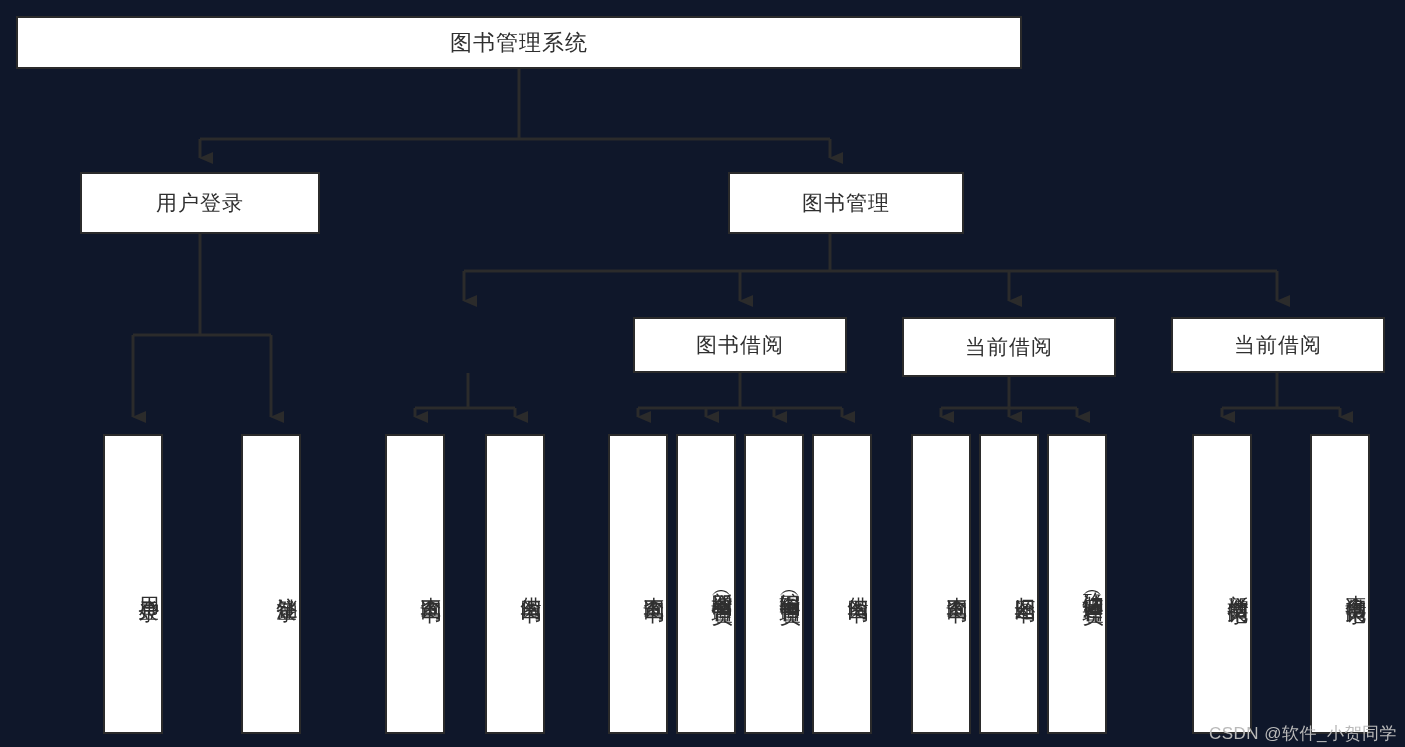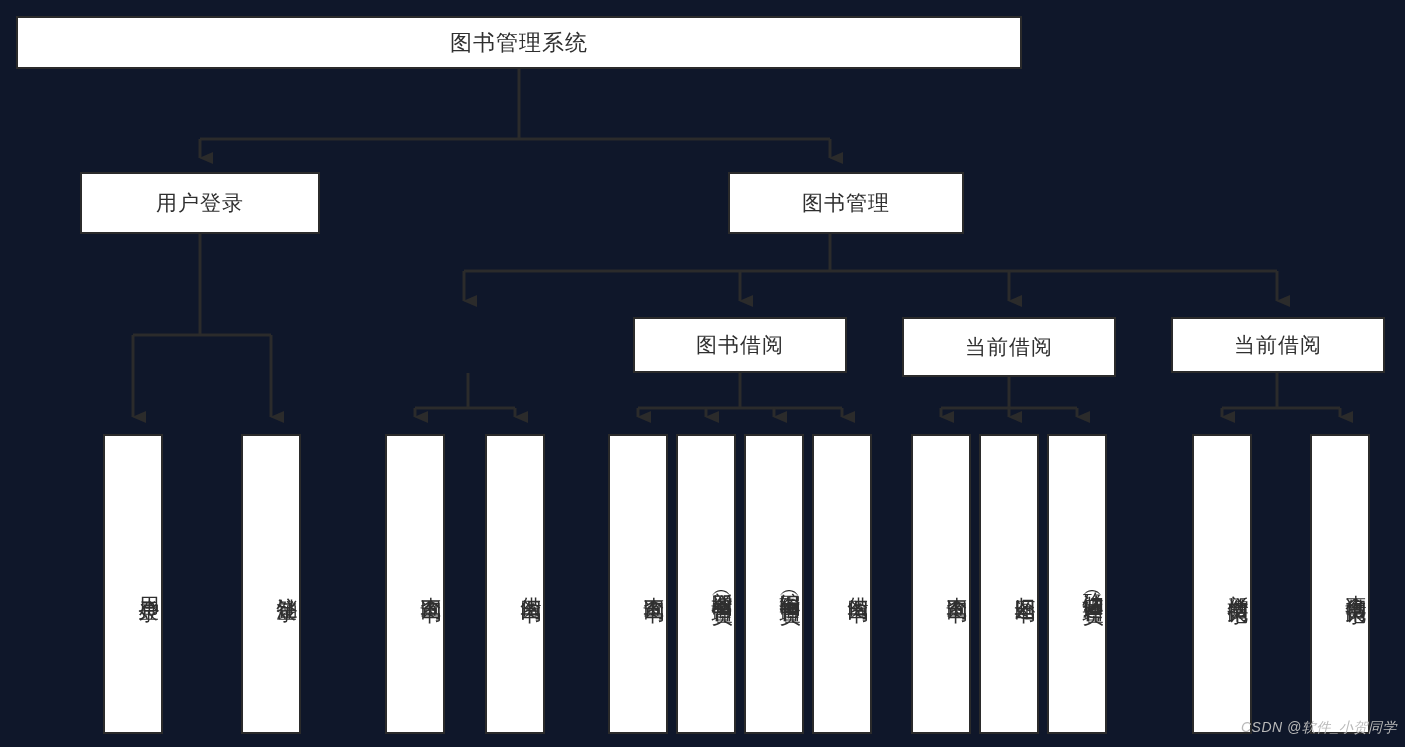--- a/index.html
+++ b/index.html
@@ -55,26 +55,25 @@
     display: block;
     letter-spacing: 2px;
     white-space: nowrap;
   }
   .node.root {
     font-size: 22px;
   }
   #watermark {
     position: absolute;
     right: 8px;
-    bottom: 10px;
-    font-size: 14px;
+    bottom: 2px;
+    font-size: 17px;
     color: #b9b9b9;
     letter-spacing: 0.5px;
     white-space: nowrap;
-    font-style: italic;
   }
 </style>
 </head>
 <body>
 
 <div id="canvas">
 
   <svg id="edges" viewBox="0 0 1405 747">
     <defs>
       <marker id="arrow" viewBox="0 0 12 14" refX="6" refY="13" markerWidth="12" markerHeight="14" orient="auto-start-reverse" markerUnits="userSpaceOnUse">

